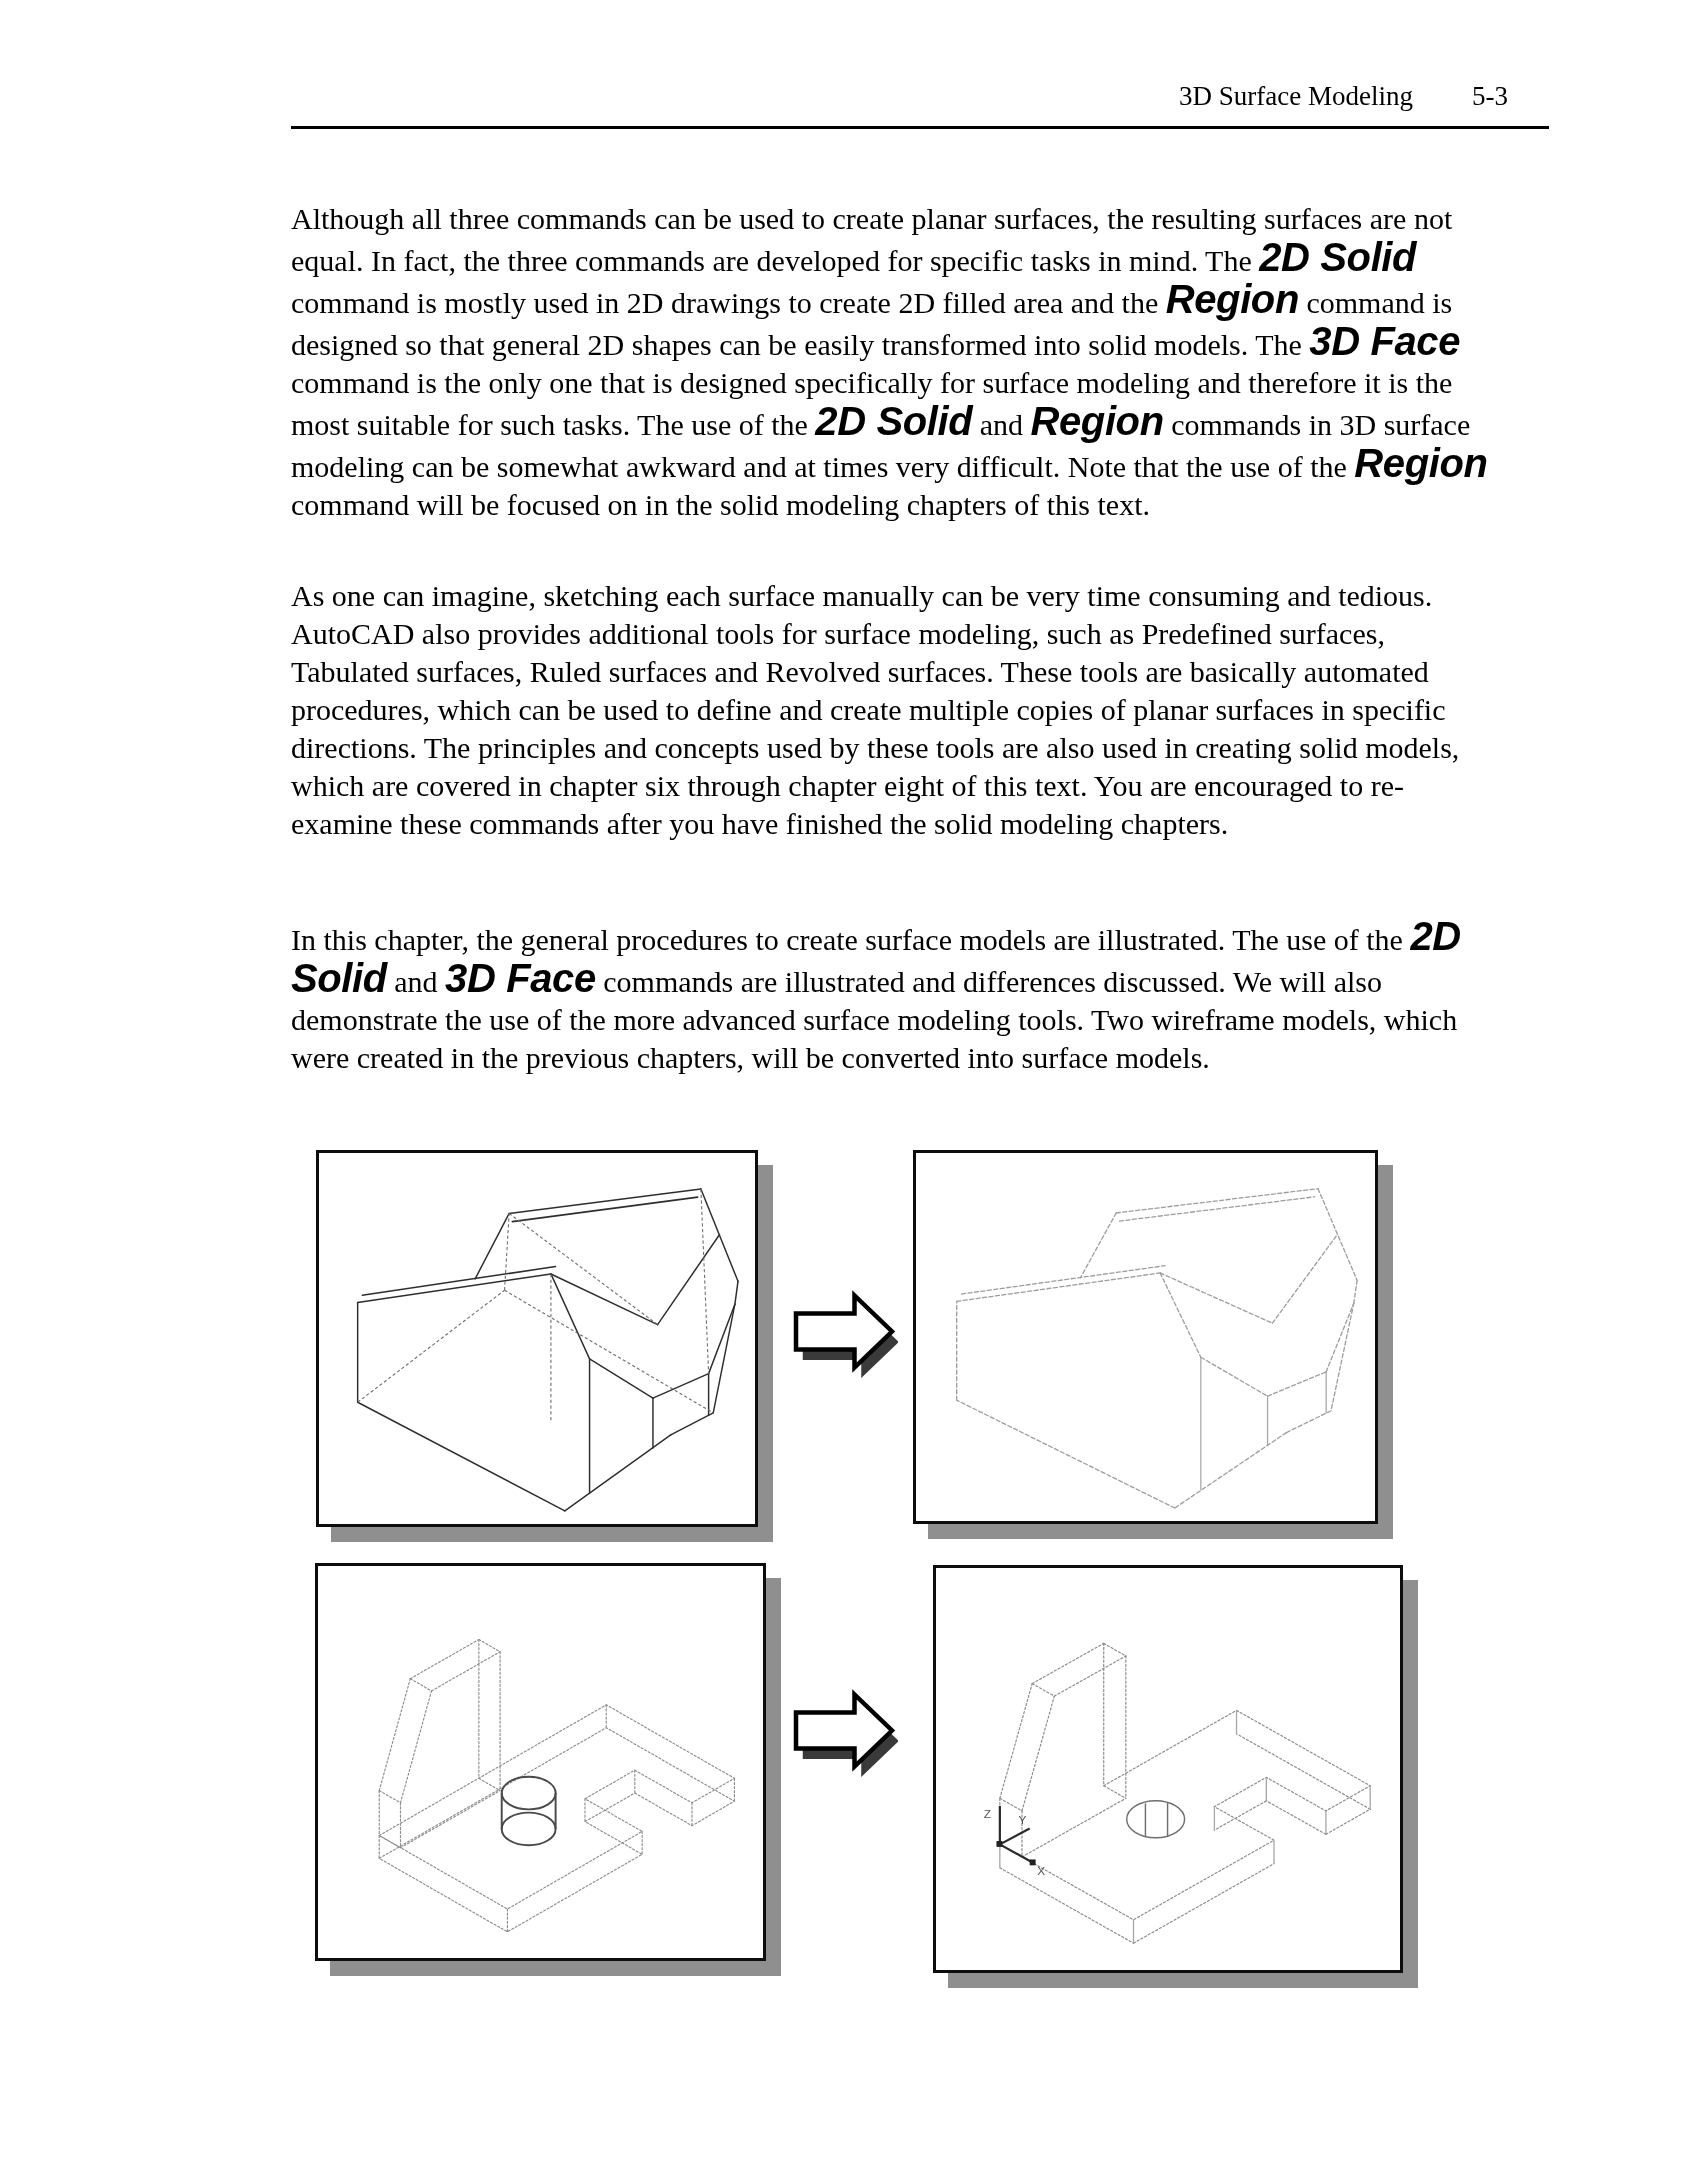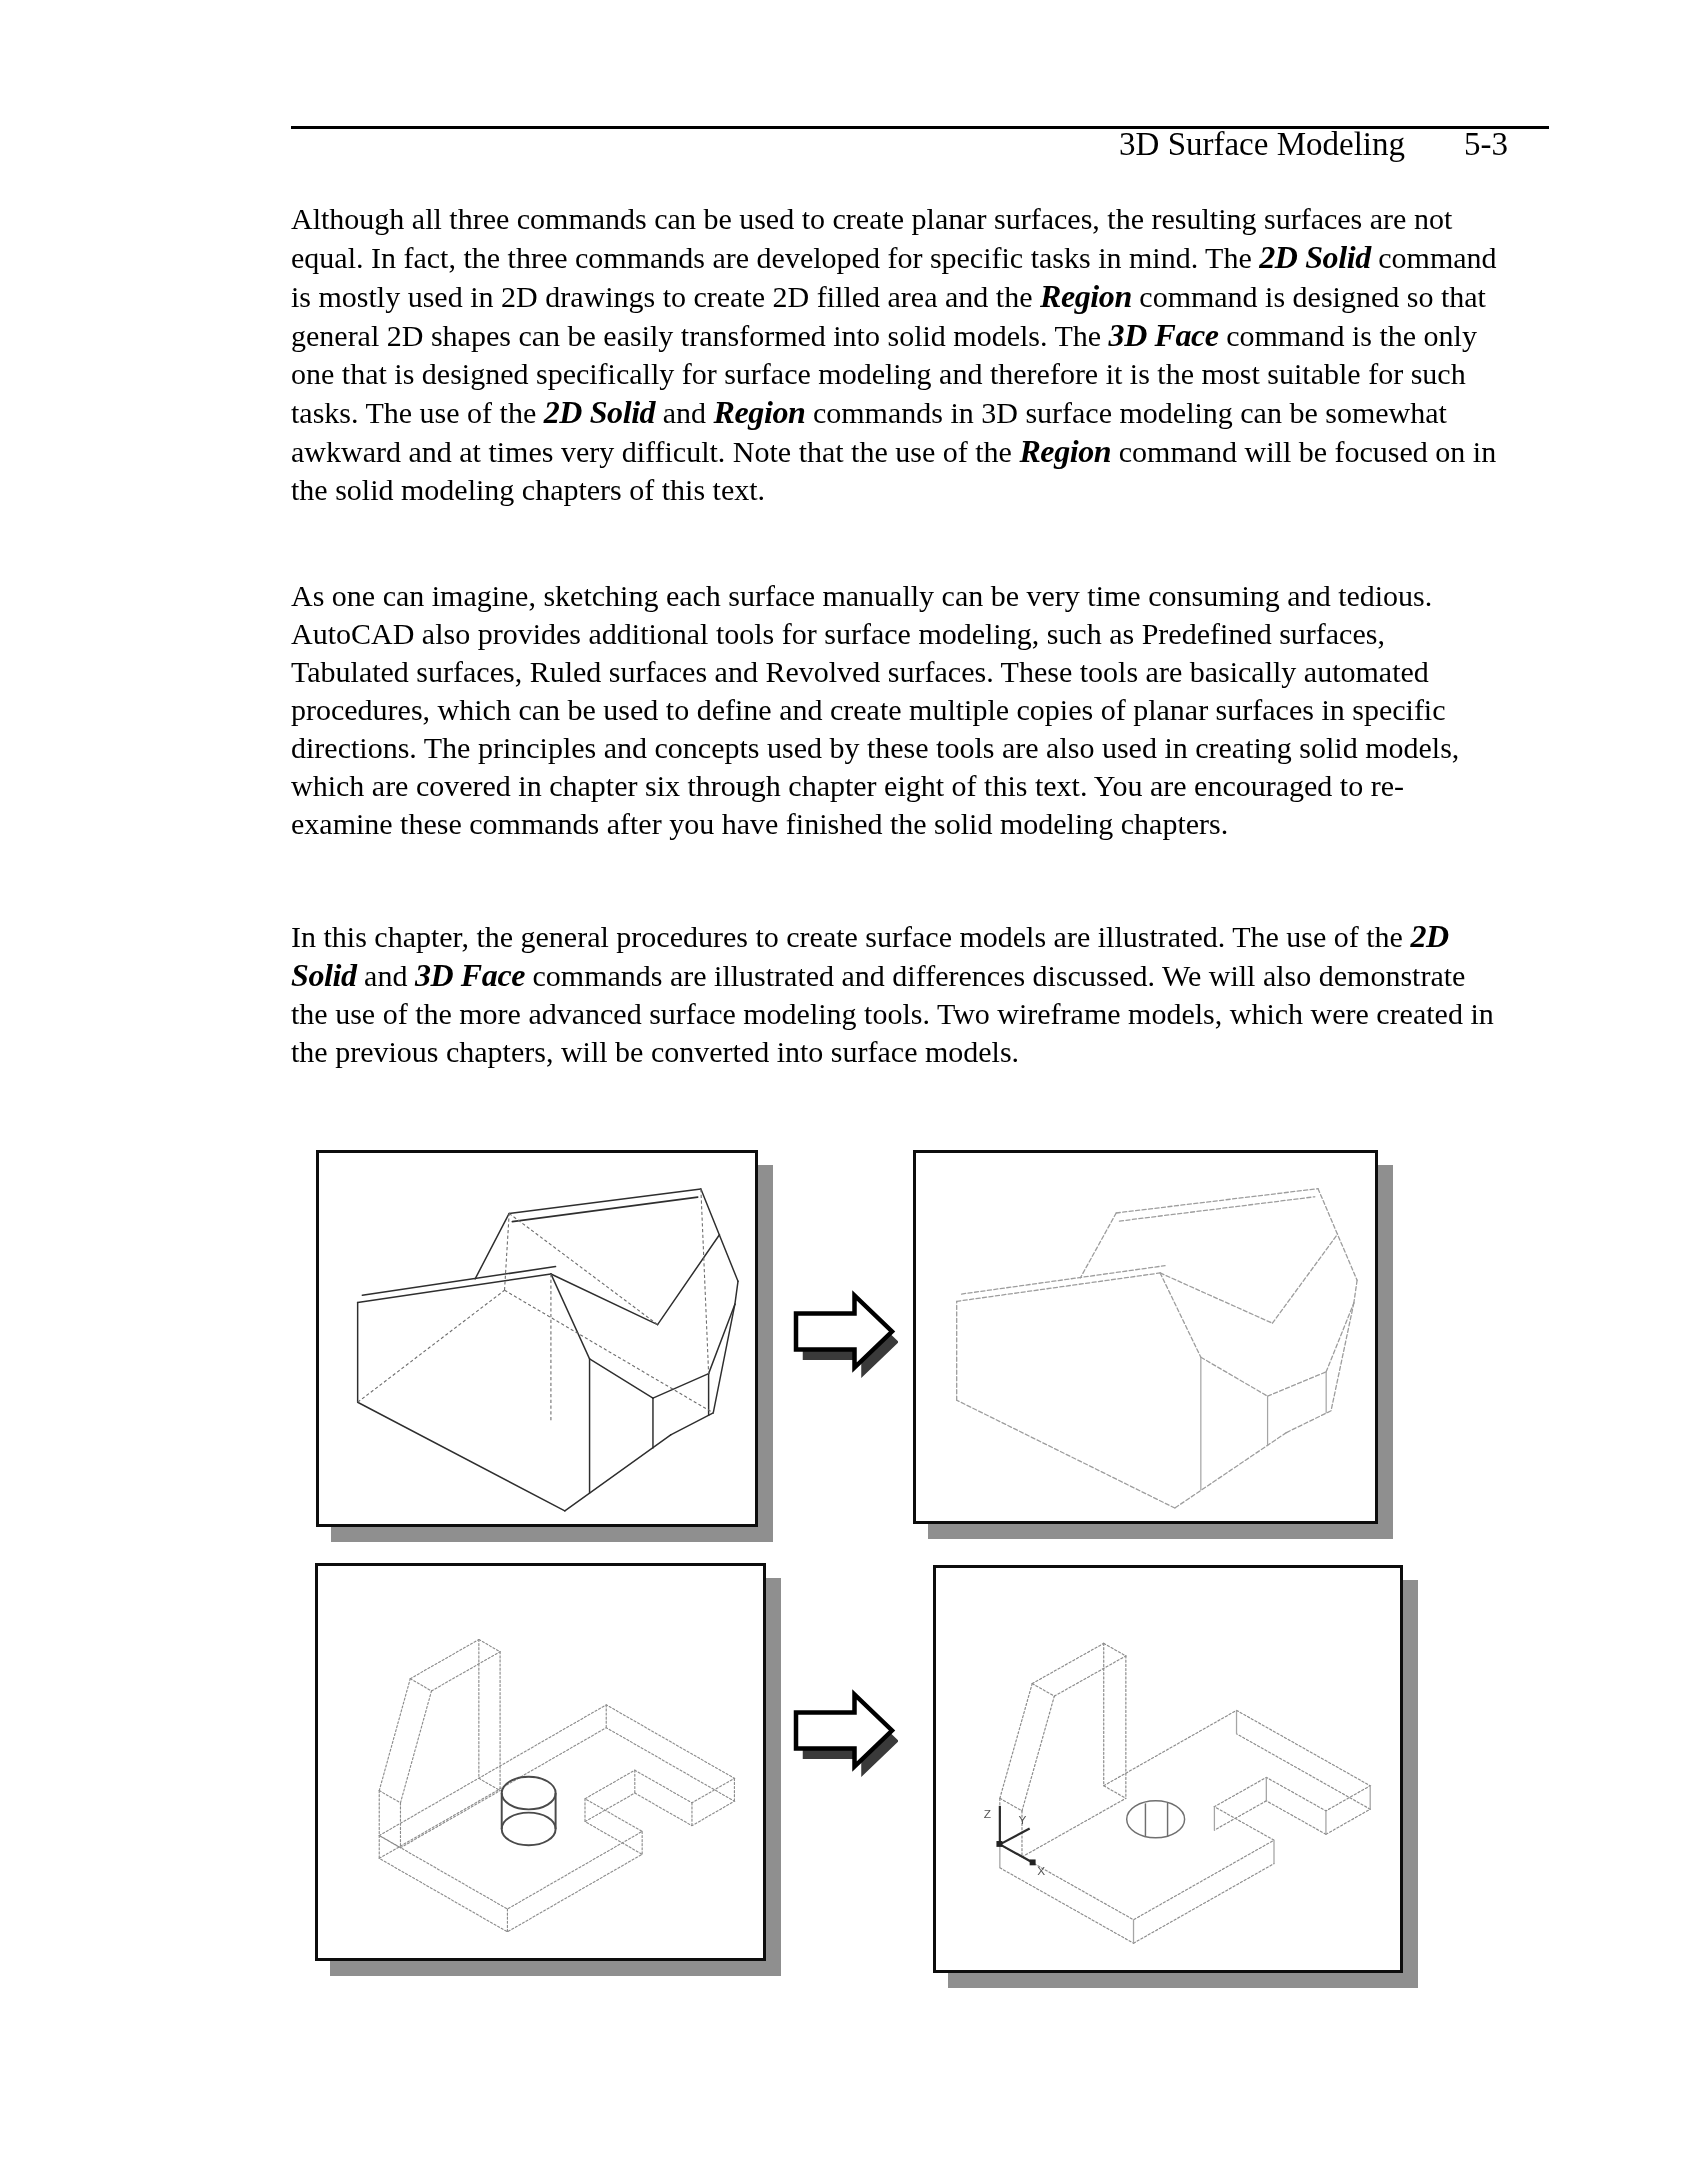--- a/index.html
+++ b/index.html
@@ -2,26 +2,26 @@
 <html style="font-size:13px"><head>
 <meta charset="utf-8">
 <style>
   html,body{margin:0;padding:0;}
   body{
     width:1687px;height:2183px;position:relative;background:#ffffff;
     font-family:"Liberation Serif", serif;color:#000;
   }
   .abs{position:absolute;}
   
-  .header{left:291px;top:81px;width:1217px;text-align:right;font-size:33px;margin-top:45px;}
+  .header{left:291px;top:81px;width:1217px;text-align:right;font-size:27px;}
   .header .pgnum{margin-left:59px;}
   .rule{left:291px;top:126px;width:1258px;height:2.5px;background:#000;}
   
   .para{left:291px;width:1213px;font-size:30px;line-height:38px;text-align:left;}
-  .seg-cmd{font-family:Liberation Serif, serif;font-weight:bold;font-style:italic;font-size:32px;letter-spacing:-0.4px;}
+  .seg-cmd{font-family:Liberation Sans, sans-serif;font-weight:bold;font-style:italic;font-size:40px;letter-spacing:-0.4px;}
   .seg-bs{font-weight:normal;}
   
   .frame{
     background:#fff;border:3.3px solid #0d0d0d;box-sizing:border-box;
     box-shadow:15px 15px 0 0 #8f8f8f;
   }
   .frame svg{display:block;width:100%;height:100%;}
   .wire{stroke:#2e2e2e;stroke-width:1.9;fill:none;stroke-linecap:round;}
   .wire2{stroke:#6e6e6e;stroke-width:1.4;fill:none;stroke-dasharray:4 3;}
   .surf{stroke:#9d9d9d;stroke-width:1.6;fill:none;stroke-dasharray:5 3;stroke-linecap:round;}

